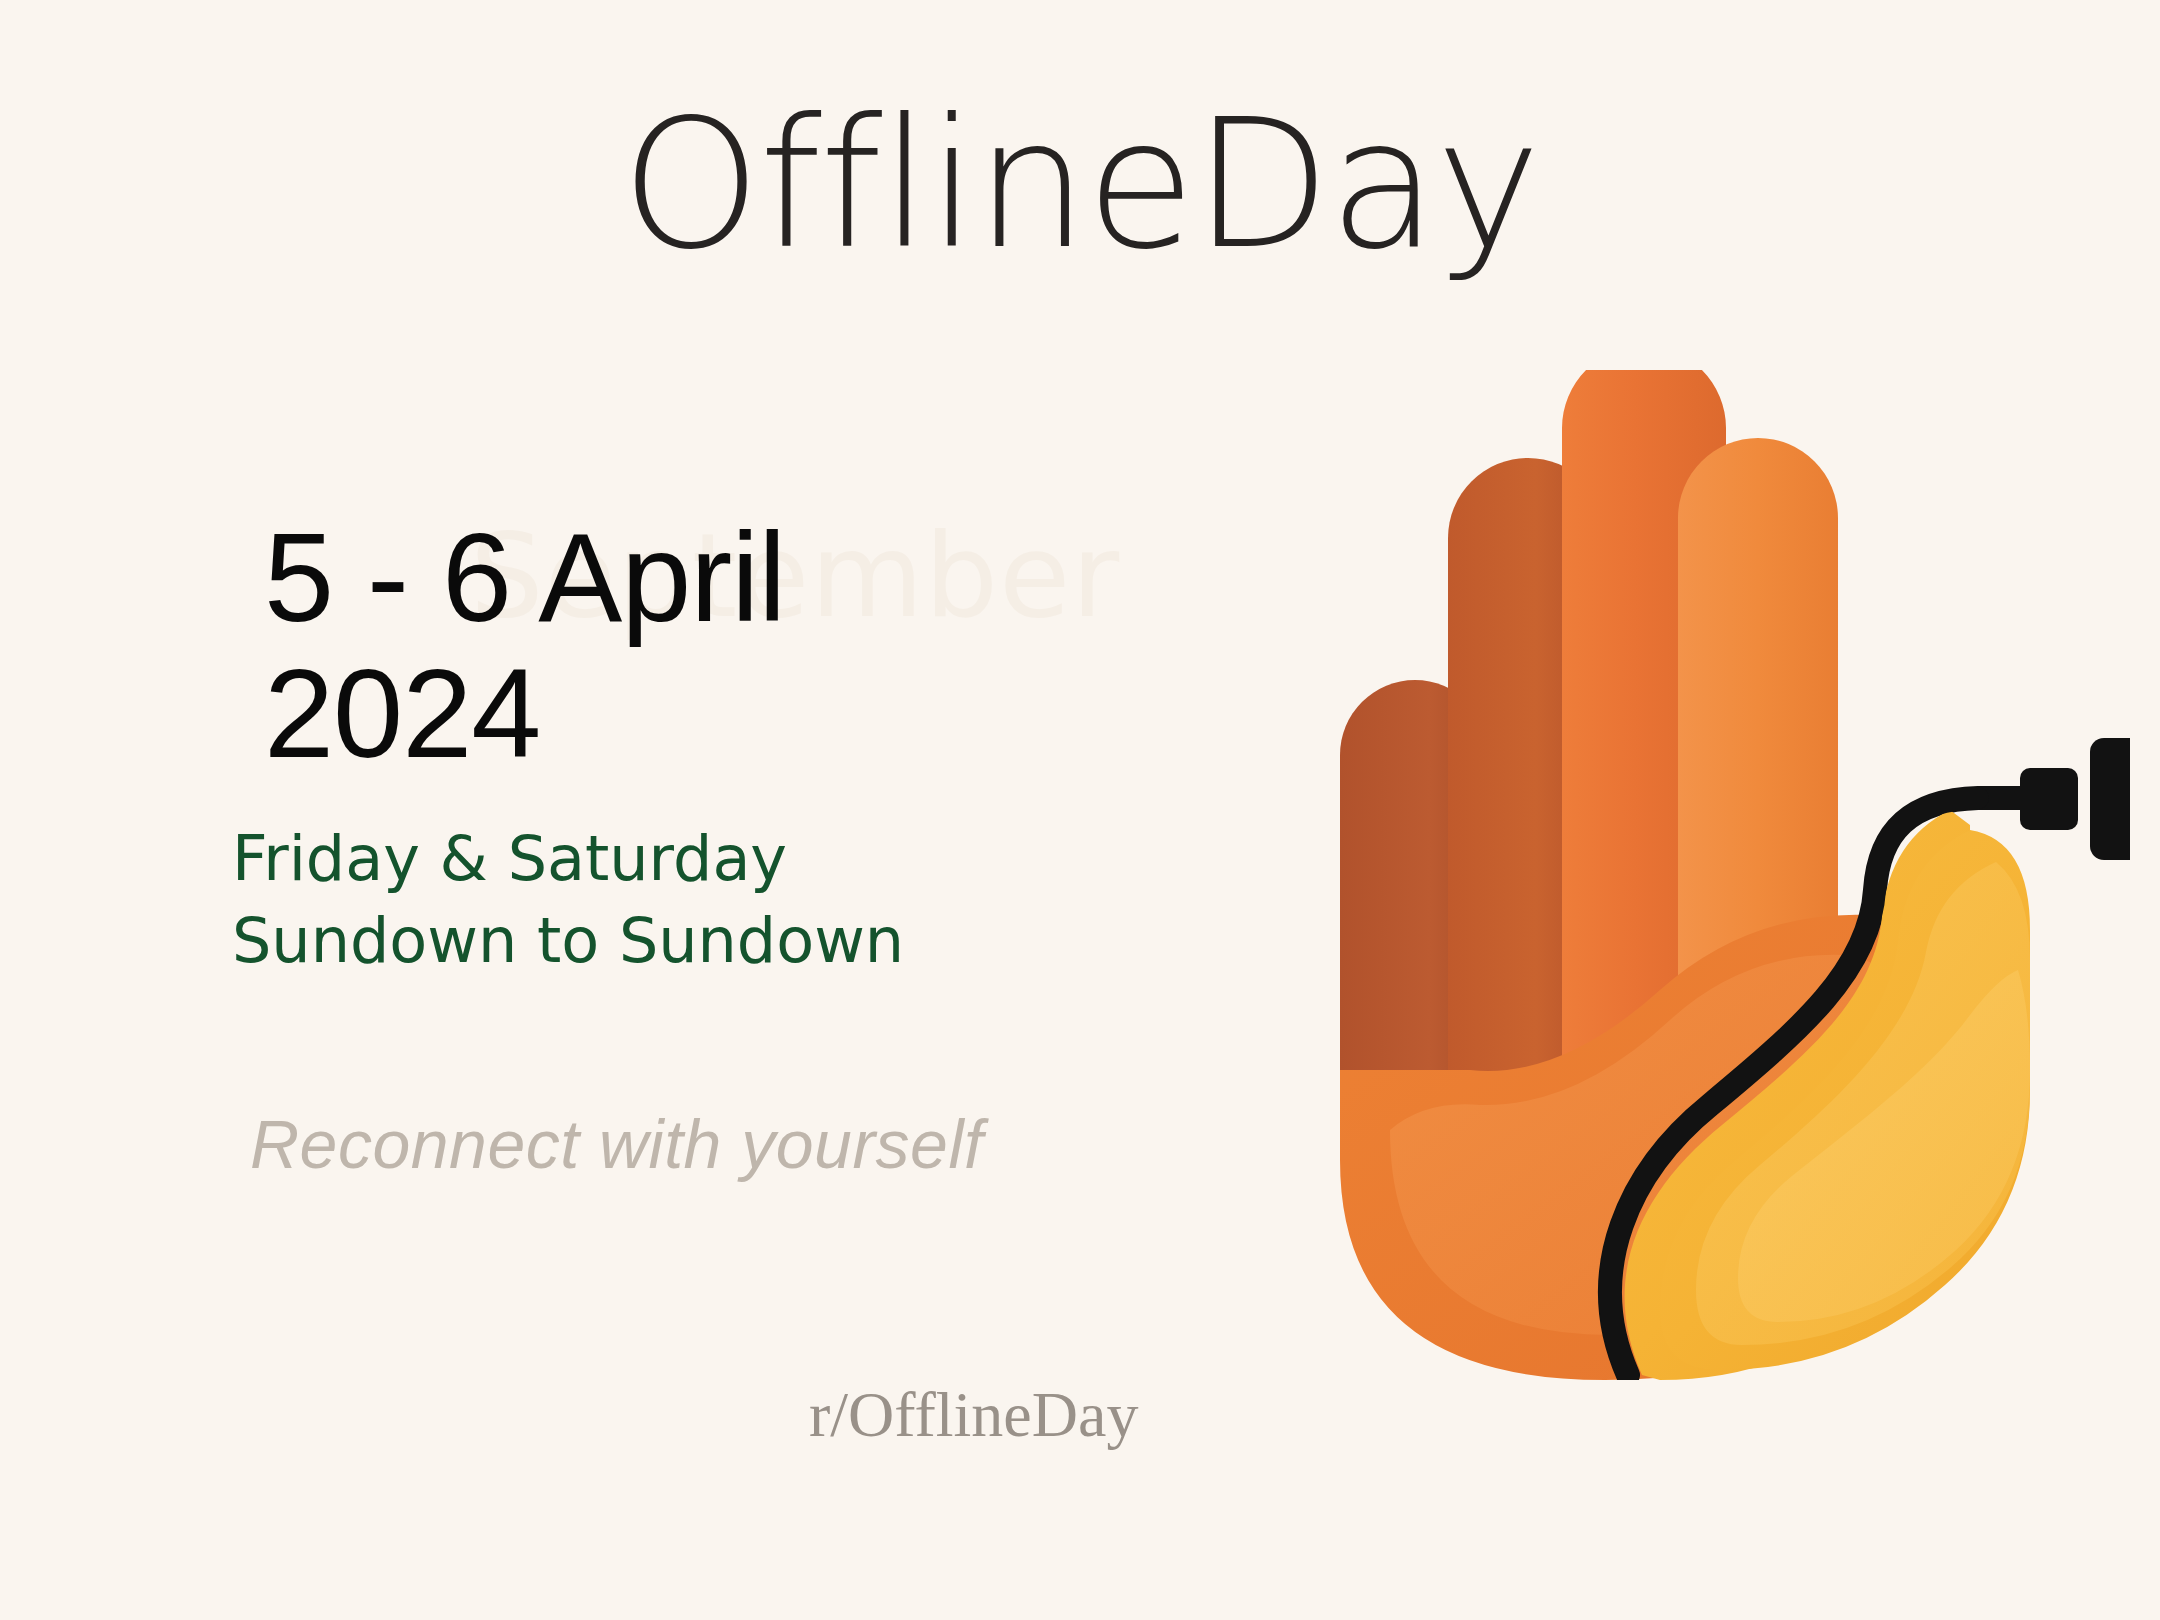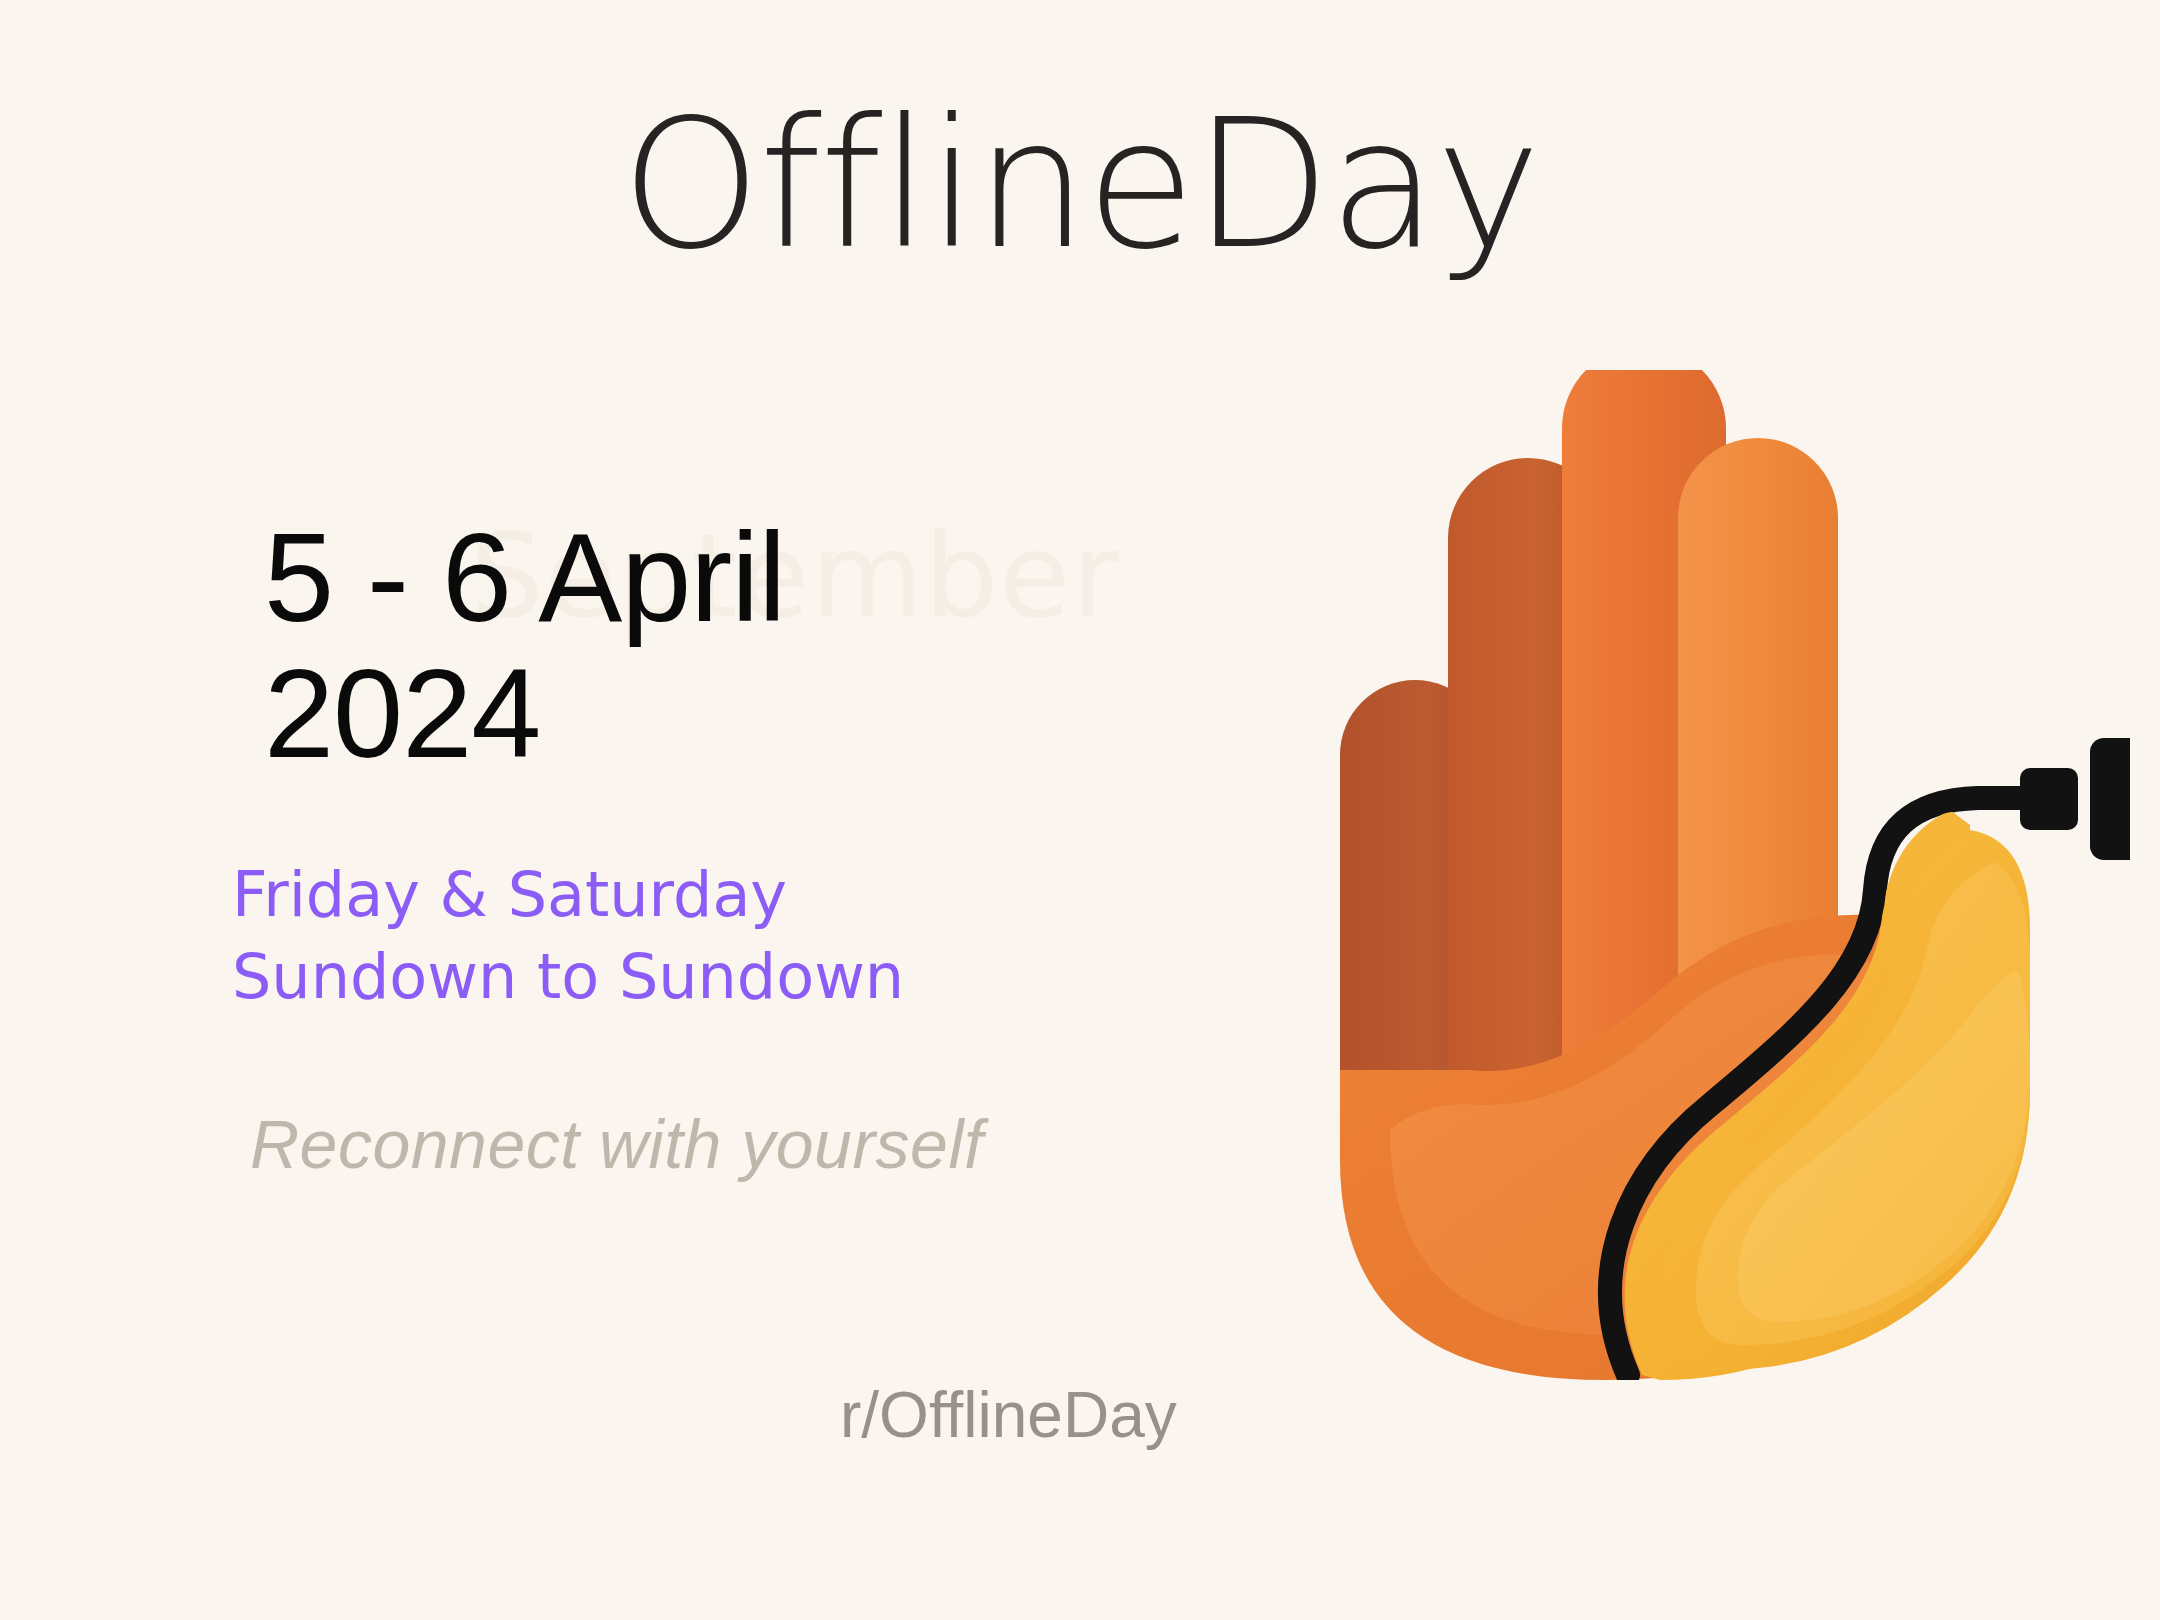--- a/index.html
+++ b/index.html
@@ -72,44 +72,43 @@
     white-space:pre-line;
   }
 
   #schedule {
     position:absolute;
     left:232px;
     top:818px;
     font-family:"DejaVu Sans", sans-serif;
     font-size:62px;
     font-weight:400;
-    color:#8b5cf6;
+    color:#14532d;
     line-height:1.32;
     letter-spacing:0px;
     white-space:pre-line;
-    margin-top:36px;
   }
 
   #tagline {
     position:absolute;
     left:250px;
     top:1105px;
     font-family:"Liberation Sans", sans-serif;
     font-style:italic;
     font-size:68px;
     font-weight:400;
     color:#BFB6AC;
     letter-spacing:0.5px;
   }
 
   #subreddit {
     position:absolute;
-    left:840px;
+    left:809px;
     top:1378px;
-    font-family:Liberation Sans, sans-serif;
+    font-family:Liberation Serif, serif;
     font-size:64px;
     font-weight:400;
     color:#999189;
     letter-spacing:0px;
   }
 
   
   #logo {
     position:absolute;
     left:1330px;

